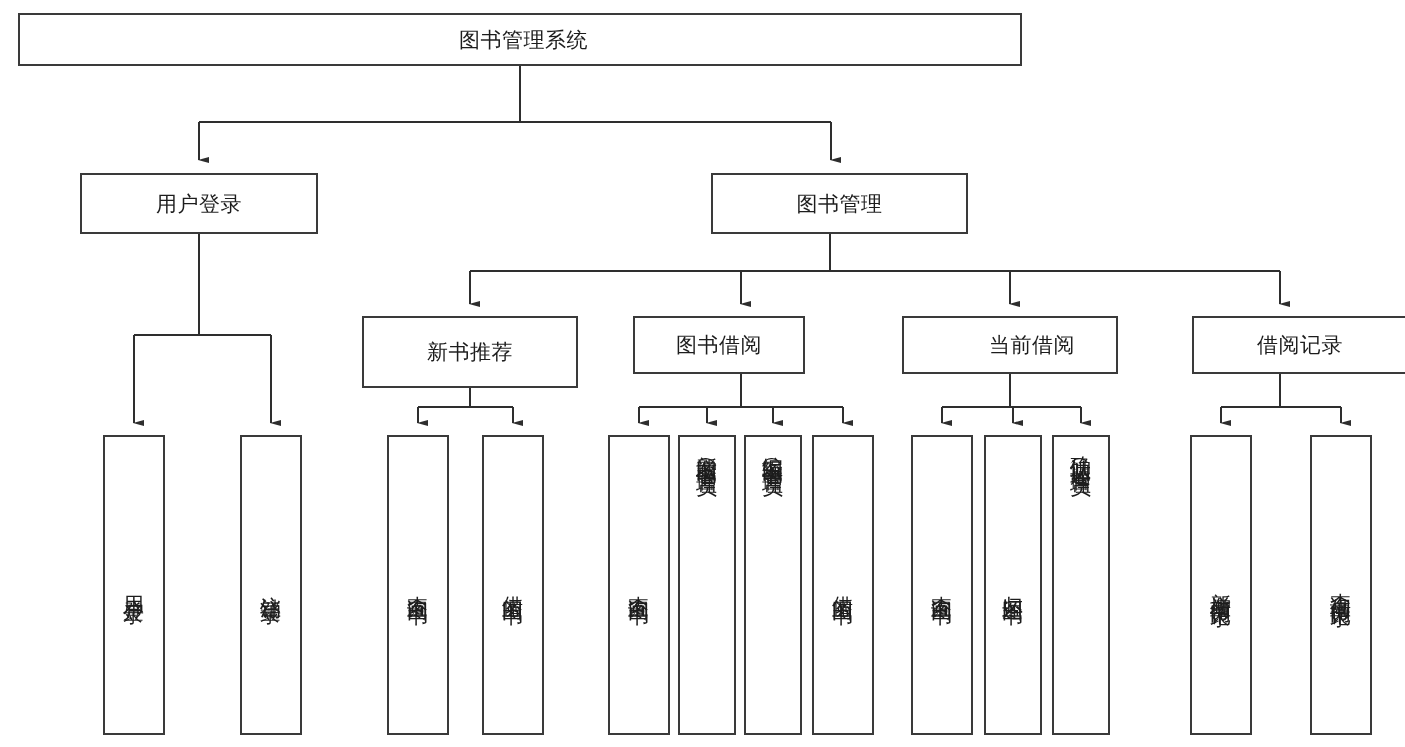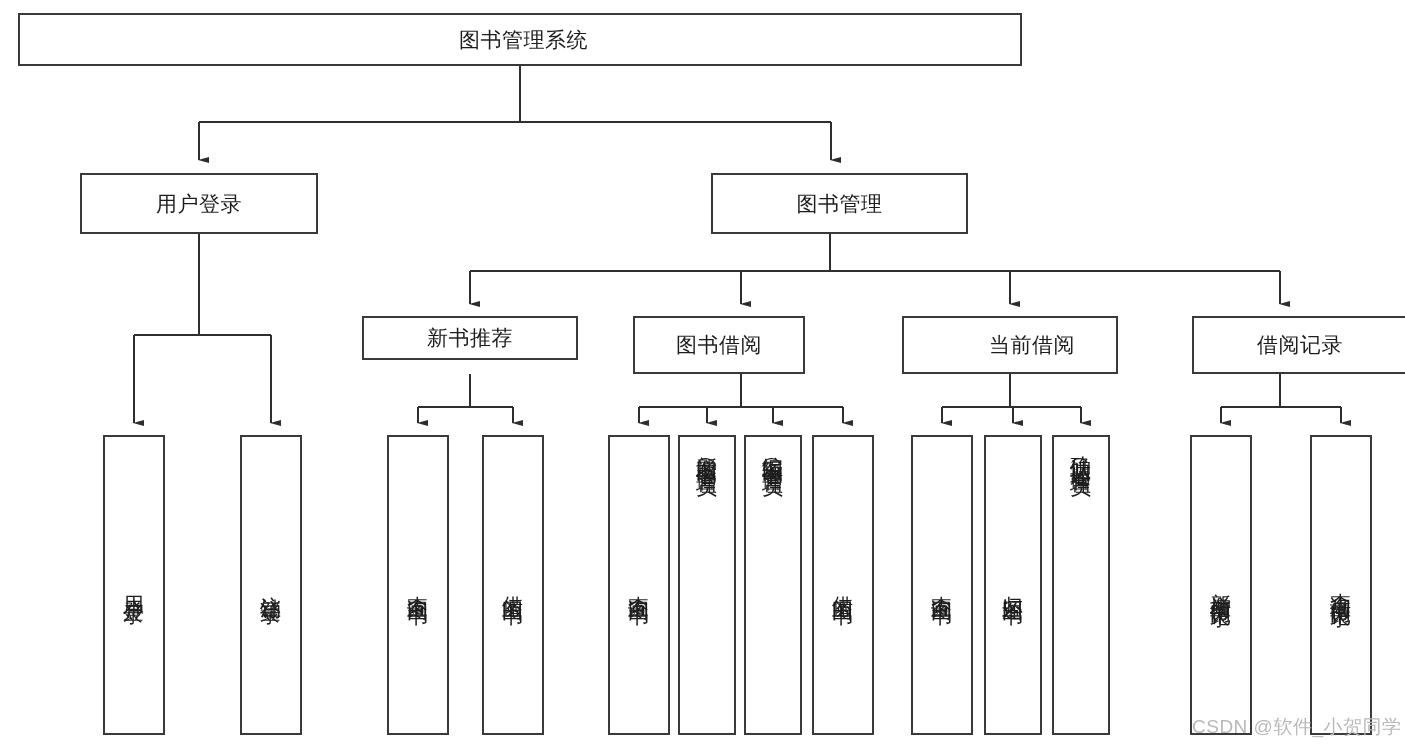--- a/index.html
+++ b/index.html
@@ -130,21 +130,21 @@
   <div id="nodes-layer">
       <div class="node node-root" style="left: 18px; top: 13px; width: 1004px; height: 53px;">
         <span class="node-label">图书管理系统</span>
       </div>
       <div class="node" style="left: 80px; top: 173px; width: 238px; height: 61px;">
         <span class="node-label">用户登录</span>
       </div>
       <div class="node" style="left: 711px; top: 173px; width: 257px; height: 61px;">
         <span class="node-label">图书管理</span>
       </div>
-      <div class="node" style="left: 362px; top: 316px; width: 216px; height: 44px;">
+      <div class="node" style="left: 362px; top: 316px; width: 216px; height: 72px;">
         <span class="node-label">新书推荐</span>
       </div>
       <div class="node" style="left: 633px; top: 316px; width: 172px; height: 58px;">
         <span class="node-label">图书借阅</span>
       </div>
       <div class="node" style="left: 902px; top: 316px; width: 216px; height: 58px; padding-left: 44px;">
         <span class="node-label">当前借阅</span>
       </div>
       <div class="node" style="left: 1172px; top: 316px; width: 216px; height: 58px; margin-left: 20px;">
         <span class="node-label">借阅记录</span>
@@ -183,14 +183,13 @@
         <span class="leaf-label">确认归还（管理员）</span>
       </div>
       <div class="node node-leaf centered" style="left: 1190px; top: 435px; width: 62px; height: 300px;">
         <span class="leaf-label">新增借阅记录</span>
       </div>
       <div class="node node-leaf centered" style="left: 1310px; top: 435px; width: 62px; height: 300px;">
         <span class="leaf-label">查询借阅记录</span>
       </div>
     </div>
 
-  <div class="watermark" style="left:1192px; top:714px;">CSDN @软件_小贺同学</div>
 </div>
 
 </body></html>

